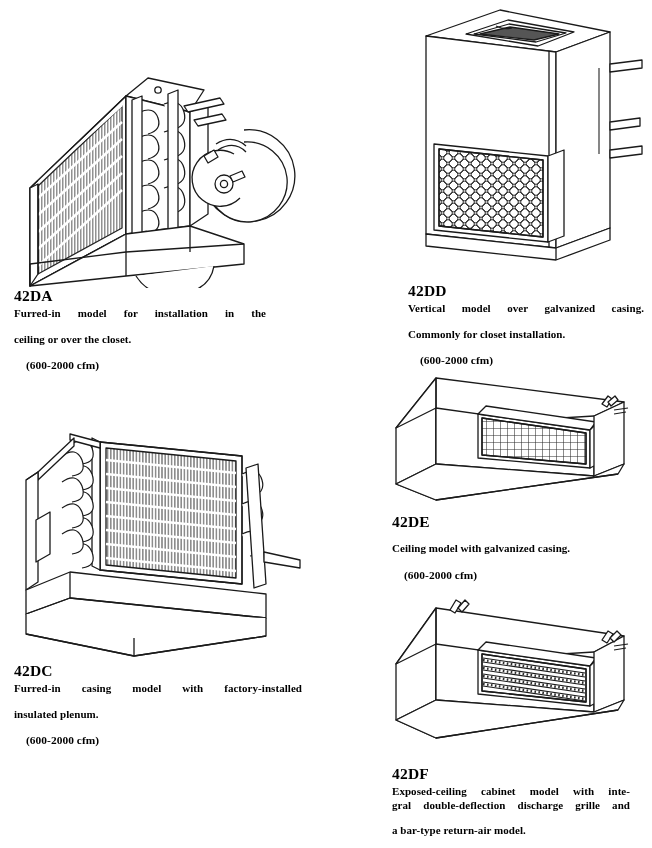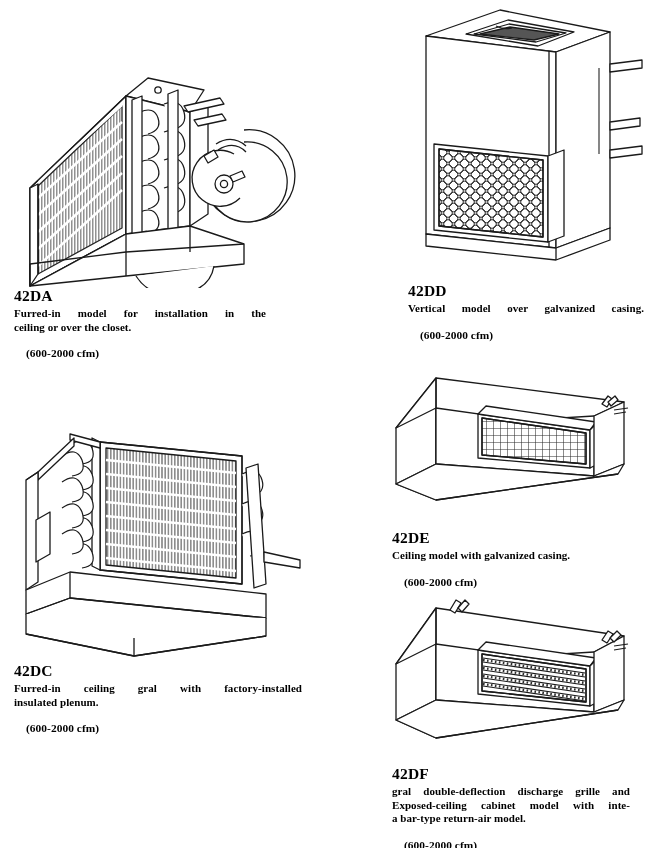--- a/index.html
+++ b/index.html
@@ -43,21 +43,21 @@
   }
   .model-cfm {
     font-size: 11.4px;
     font-weight: bold;
     line-height: 1.23;
     margin: 12px;
     letter-spacing: 0.05px;
   }
   
   .model-desc > span { display: block; }
-  .model-desc > span:last-child { text-align: left; }
+  .model-desc > span:last-child { text-align: left; margin-top: 12px; }
   .just-line { text-align: justify; text-align-last: justify; }
 </style>
 </head>
 <body>
 
 <div class="page">
 
   <div class="fig" style="left:8px; top:38px;">
     <svg width="300" height="250" viewBox="0 0 300 250">
       <defs>
@@ -185,20 +185,21 @@
         <path d="M206,146 L238,142 L238,150 L206,154 Z" fill="#ffffff"></path>
         <path d="M195,64 L195,150" stroke-width="1.05"></path>
       </g>
     </svg>
   </div>
 
   <div class="caption" style="left:408px; top:283px; width:236px;">
     <p class="model-name">42DD</p>
     <p class="model-desc">
       <span class="just-line">Vertical  model  over  galvanized  casing.</span>
+      <span>Commonly for closet installation.</span>
     </p>
     <p class="model-cfm">(600-2000 cfm)</p>
   </div>
 
   <div class="fig" style="left:14px; top:412px;">
     <svg width="300" height="250" viewBox="0 0 300 250">
       <defs>
         <pattern id="fins2" width="3.2" height="12" patternUnits="userSpaceOnUse">
           <rect width="3.2" height="12" fill="#ffffff"></rect>
           <rect width="1.6" height="12" fill="#8c8c8c"></rect>
@@ -256,21 +257,21 @@
         <path d="M12,202 L12,222 L120,244 L252,224 L252,206" fill="#ffffff"></path>
         <path d="M12,222 L120,244 L252,224"></path>
         <path d="M120,244 L120,226"></path>
       </g>
     </svg>
   </div>
 
   <div class="caption" style="left:14px; top:663px; width:288px;">
     <p class="model-name">42DC</p>
     <p class="model-desc">
-      <span class="just-line">Furred-in  ceiling  gral  with  factory-installed</span>
+      <span class="just-line">Furred-in  casing  model  with  factory-installed</span>
       <span>insulated plenum.</span>
     </p>
     <p class="model-cfm">(600-2000 cfm)</p>
   </div>
 
   <div class="fig" style="left:388px; top:372px;">
     <svg width="258" height="152" viewBox="0 0 258 152">
       <g fill="none" stroke="#1a1a1a" stroke-width="1.3" stroke-linejoin="round">
 
         <path d="M8,56 L48,6 L236,30 L206,44 Z" fill="#ffffff"></path>
@@ -295,21 +296,21 @@
         <path d="M48,128 L230,102"></path>
 
         <path d="M214,32 l6,-8 l4,3 l-5,8 z" fill="#ffffff"></path>
         <path d="M220,30 l7,-6 l3,4 l-7,6 z" fill="#ffffff"></path>
         <path d="M226,38 L240,36" stroke-width="1.1"></path>
         <path d="M226,42 L238,40" stroke-width="1.1"></path>
       </g>
     </svg>
   </div>
 
-  <div class="caption" style="left:392px; top:530px; width:236px;">
+  <div class="caption" style="left:392px; top:514px; width:236px;">
     <p class="model-name">42DE</p>
     <p class="model-desc">
       <span>Ceiling model with galvanized casing.</span>
     </p>
     <p class="model-cfm">(600-2000 cfm)</p>
   </div>
 
   <div class="fig" style="left:388px; top:596px;">
     <svg width="258" height="168" viewBox="0 0 258 168">
       <defs>
@@ -364,20 +365,20 @@
         <path d="M222,42 l7,-7 l4,4 l-7,7 z" fill="#ffffff"></path>
         <path d="M226,50 L240,48" stroke-width="1.1"></path>
         <path d="M226,54 L238,52" stroke-width="1.1"></path>
       </g>
     </svg>
   </div>
 
   <div class="caption" style="left:392px; top:766px; width:238px;">
     <p class="model-name">42DF</p>
     <p class="model-desc">
+      <span class="just-line">Exposed-ceiling  cabinet  model  with  inte-</span>
       <span class="just-line">gral double-deflection discharge grille and</span>
-      <span class="just-line">Exposed-ceiling  cabinet  model  with  inte-</span>
       <span>a bar-type return-air model.</span>
     </p>
     <p class="model-cfm">(600-2000 cfm)</p>
   </div>
 
 </div>
 
 </body></html>

